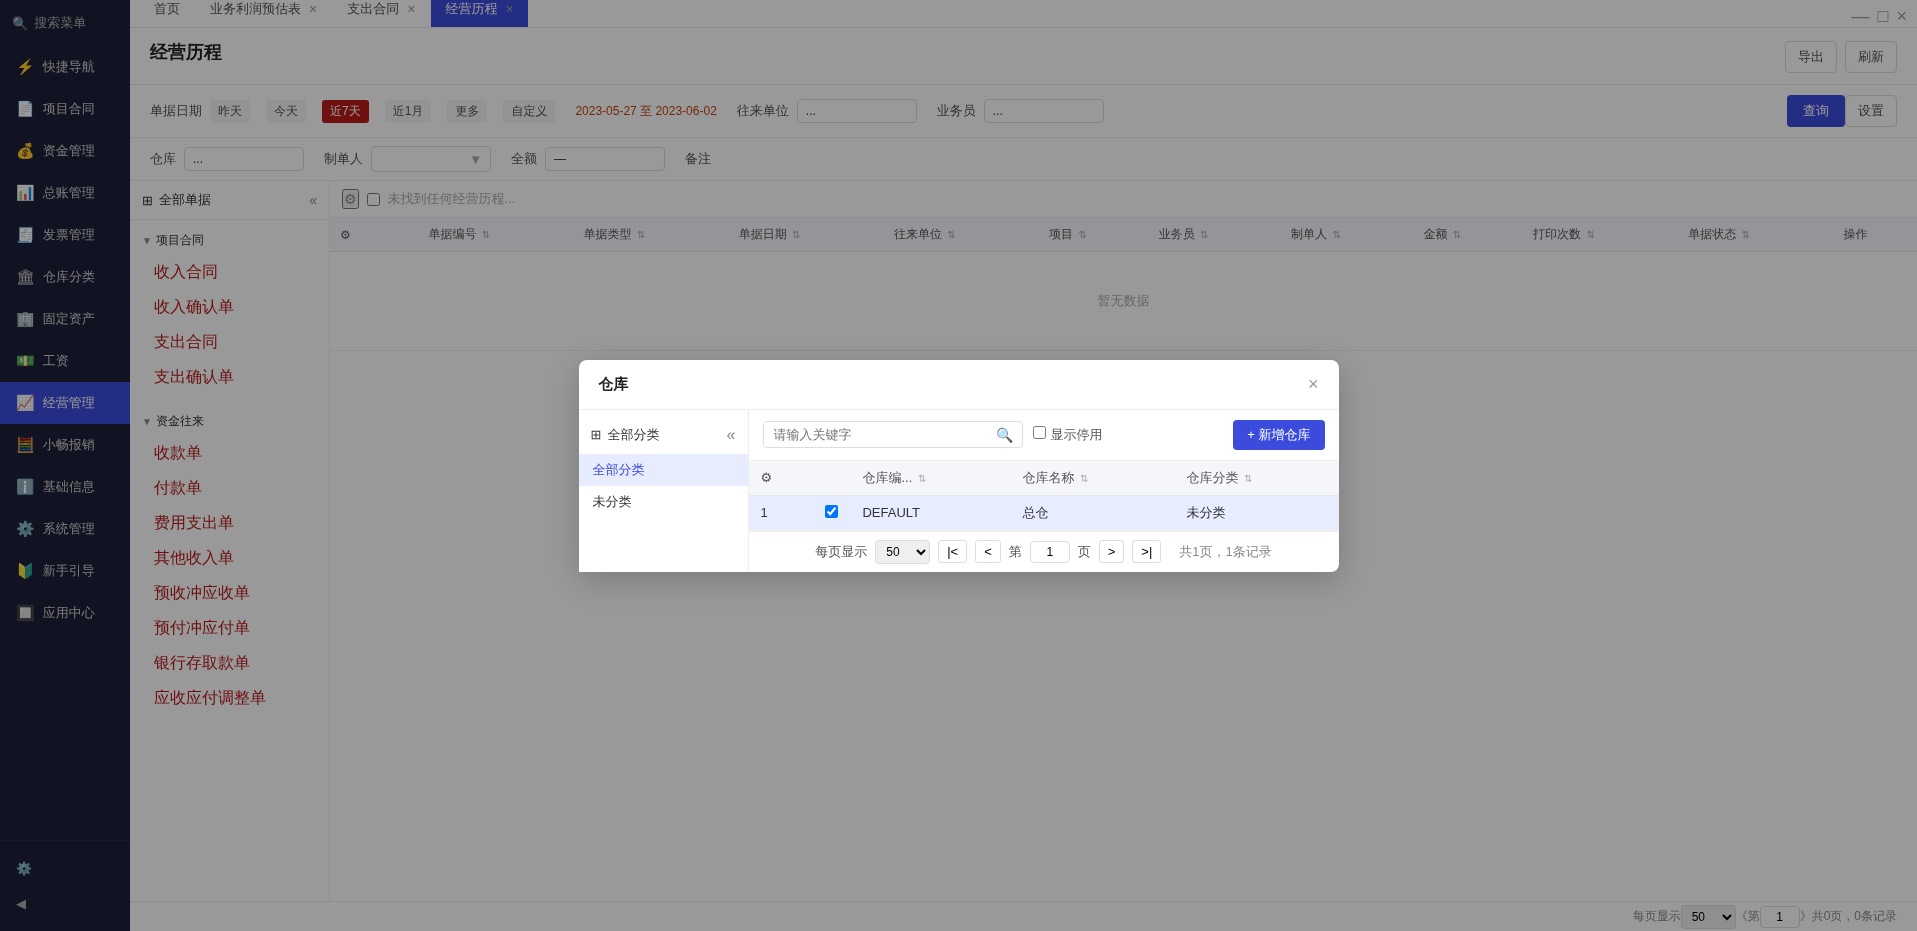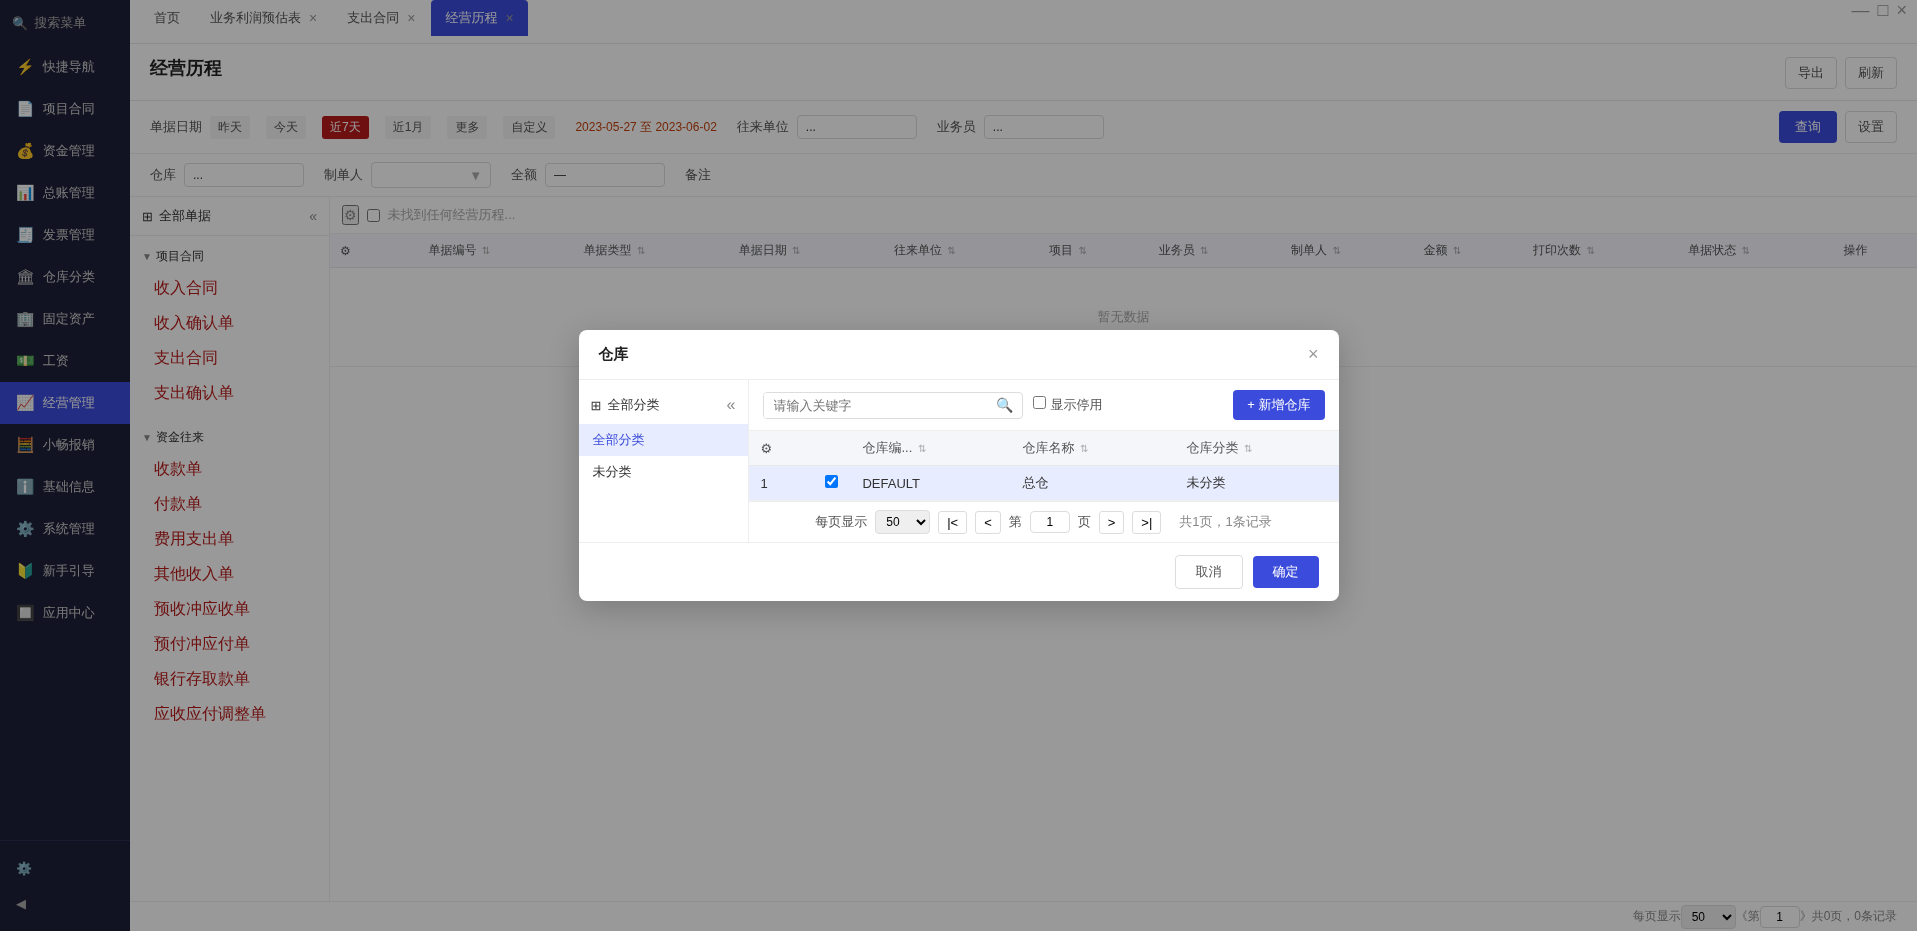--- a/index.html
+++ b/index.html
@@ -31,22 +31,22 @@
     }
 
     
     .main-area {
       position: fixed; left: 130px; top: 0; width: calc(1917px - 130px); height: 931px;
       background: #f5f6fa; display: flex; flex-direction: column;
     }
 
     
     .top-tabs {
-      display: flex; align-items: flex-start; background: #fff;
-      border-bottom: 1px solid #e8e8e8; height: 44px; padding: 0 10px;
+      display: flex; align-items: flex-end; background: #fff;
+      border-bottom: 1px solid #e8e8e8; height: 28px; padding: 0 10px;
       gap: 2px;
     }
     .tab {
       display: flex; align-items: center; gap: 6px; padding: 0 14px;
       height: 36px; cursor: pointer; font-size: 13px; color: #555;
       border-radius: 4px 4px 0 0;
     }
     .tab.active { background: #3b4bdb; color: #fff; }
     .tab-close-btn { font-size: 14px; color: #999; margin-left: 2px; }
     .top-right-controls {
@@ -385,21 +385,21 @@
       <span class="date-range">2023-05-27 至 2023-06-02</span>
     </div>
     <div class="filter-group">
       <span class="filter-label">往来单位</span>
       <div class="filter-input">...</div>
     </div>
     <div class="filter-group">
       <span class="filter-label">业务员</span>
       <div class="filter-input">...</div>
     </div>
-    <div style="margin-left:auto; display:flex; gap:8px;">
+    <div style="margin-left:auto; display:flex; ">
       <button class="btn-primary">查询</button>
       <button class="btn-default">设置</button>
     </div>
   </div>
 
   <div class="filter-bar2">
     <div class="filter-group">
       <span class="filter-label">仓库</span>
       <div class="filter-input">...</div>
     </div>
@@ -578,19 +578,15 @@
           <span>第</span>
           <input type="text" class="pagination-input" value="1" style="">
           <span>页</span>
           <button class="pagination-btn">&gt;</button>
           <button class="pagination-btn">&gt;|</button>
           <span class="total-info">共1页，1条记录</span>
         </div>
       </div>
     </div>
 
-    <div class="modal-action-footer">
-      <button class="btn-cancel">取消</button>
-      <button class="btn-confirm">确定</button>
-    </div>
 
   </div>
 </div>
 
 </body></html>

